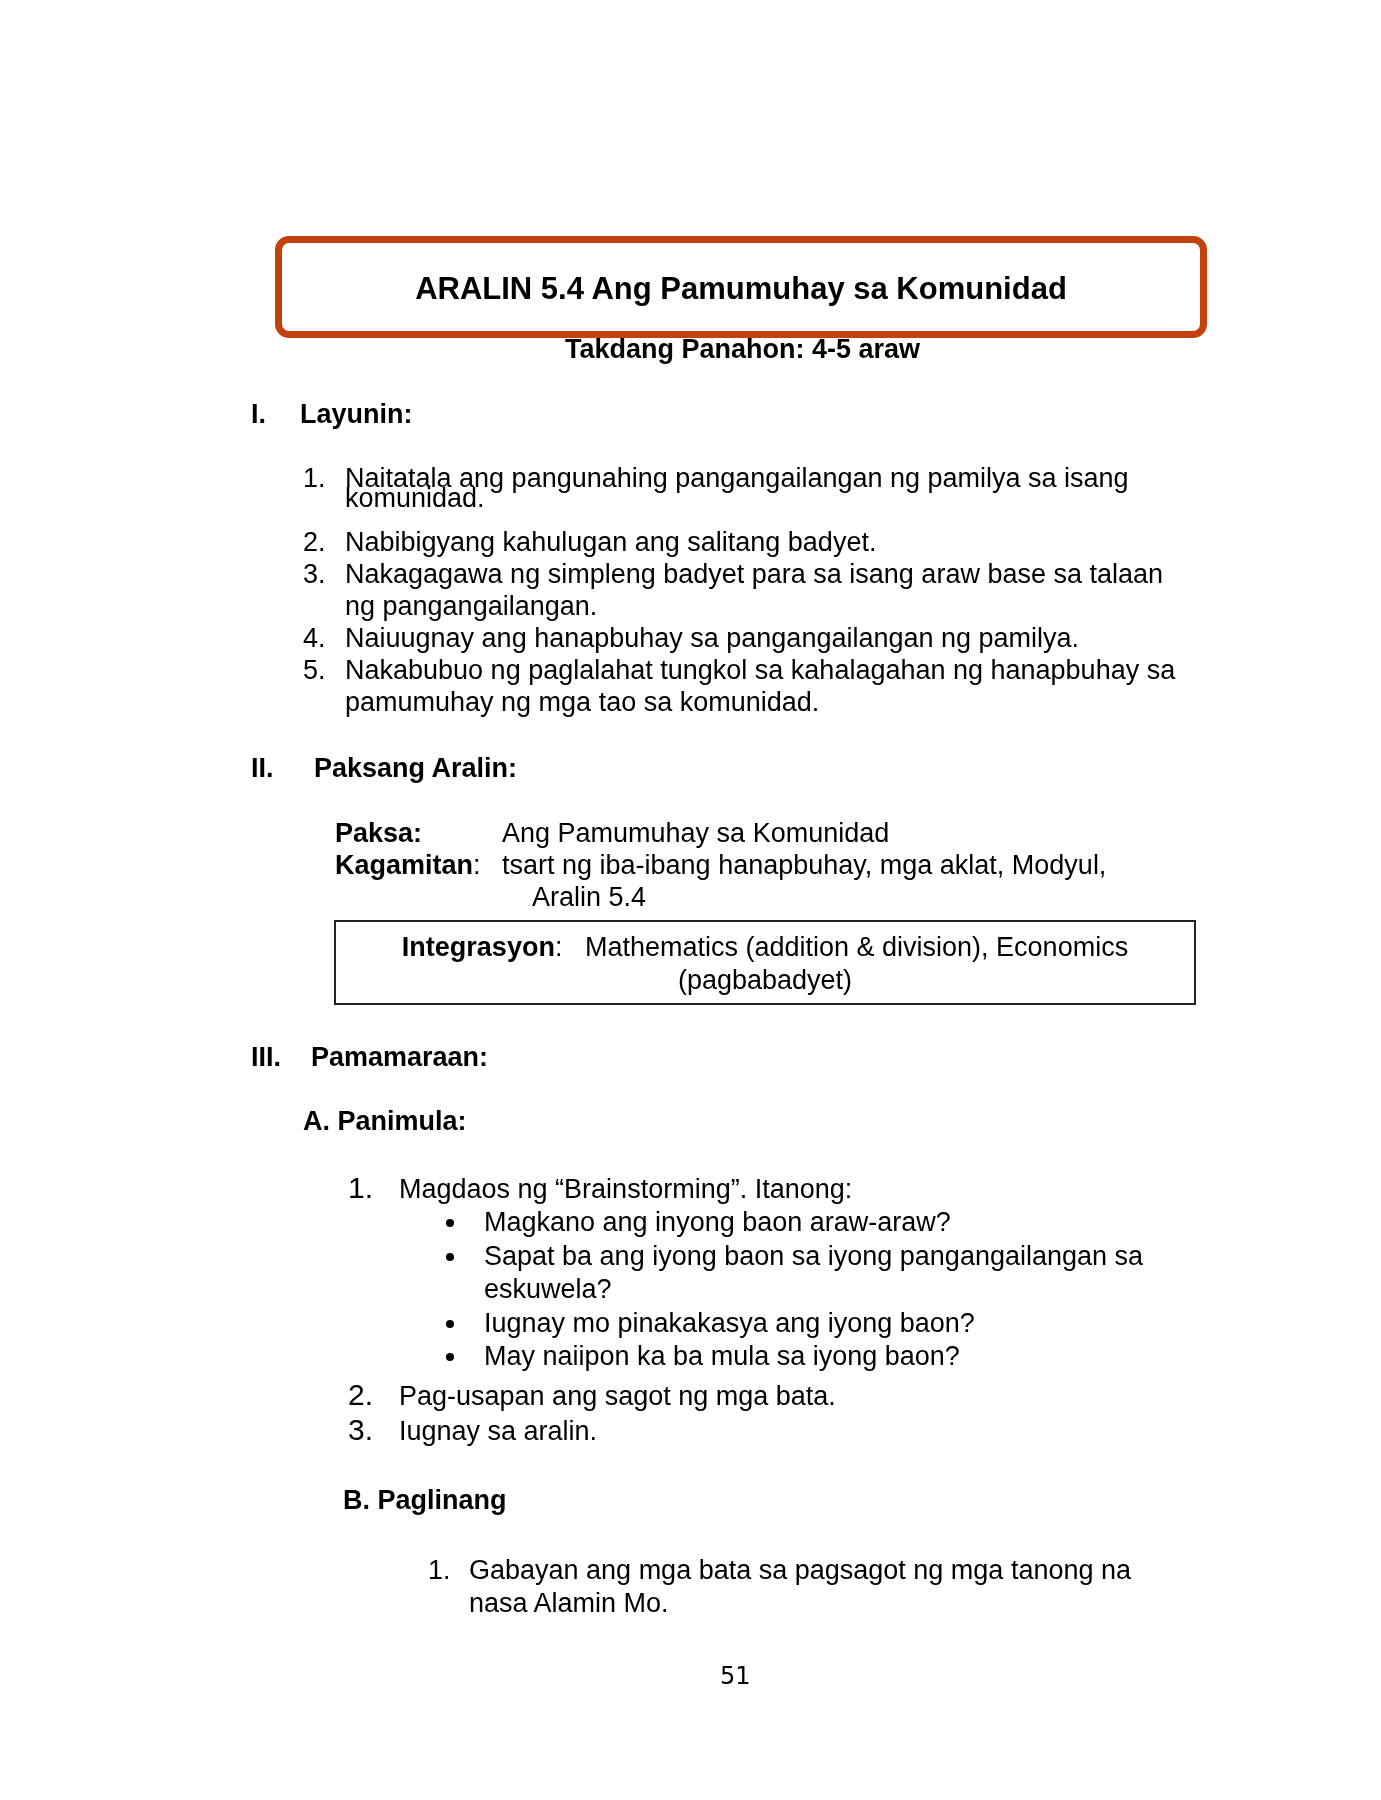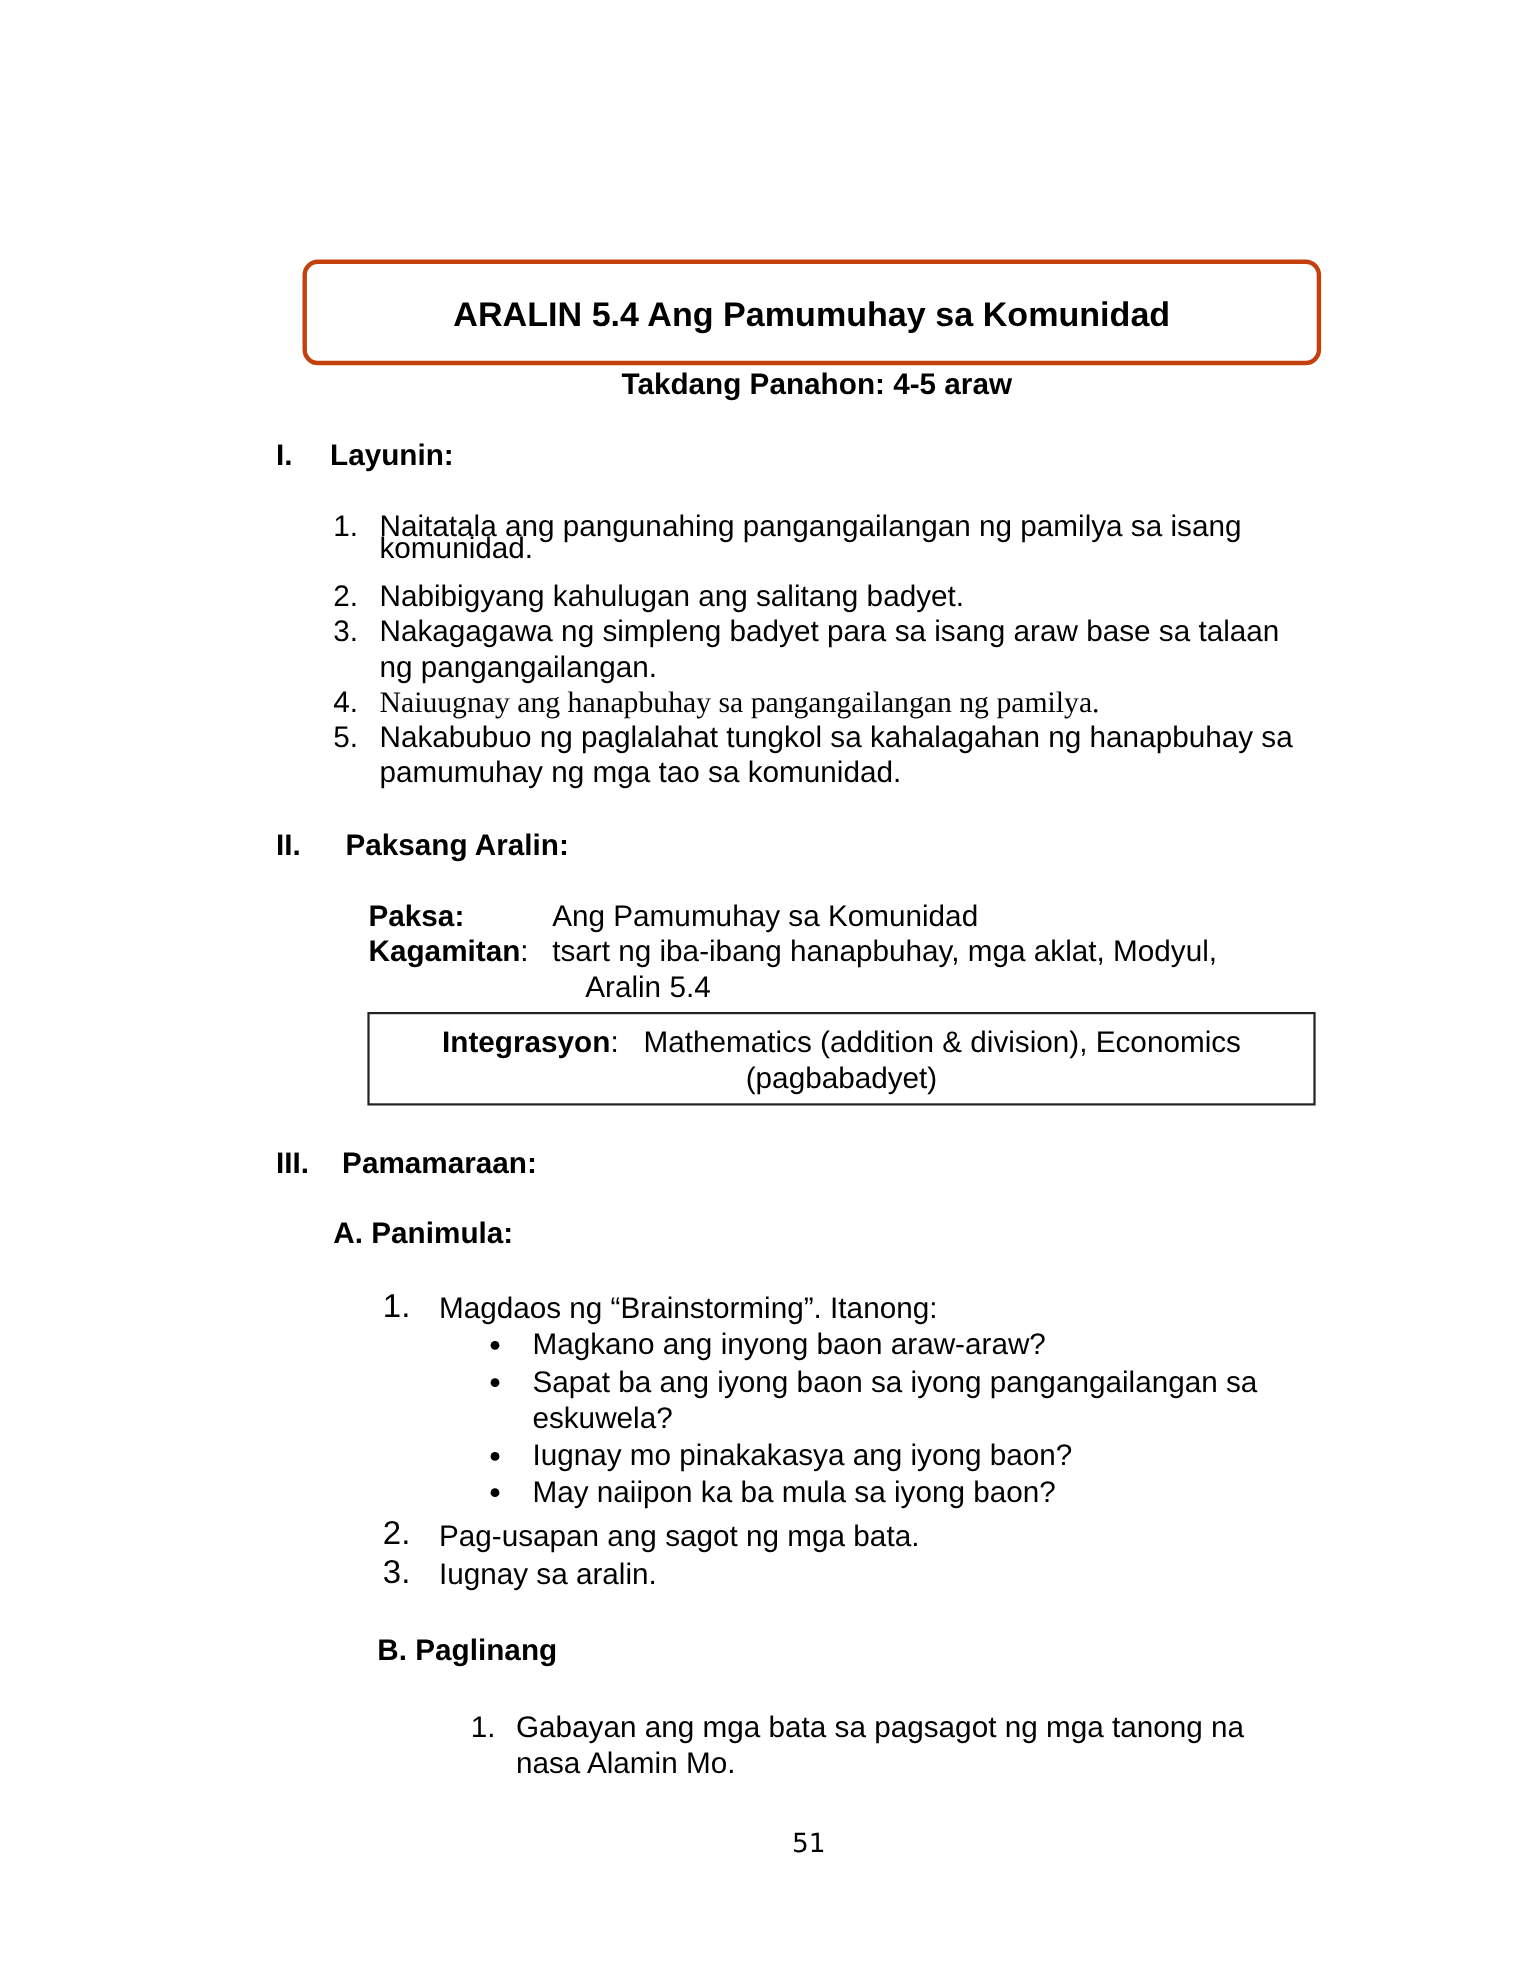--- a/index.html
+++ b/index.html
@@ -3,21 +3,21 @@
 <meta charset="utf-8">
 <style>
   html, body { margin: 0; padding: 0; background: #ffffff; }
   body { width: 1381px; height: 1800px; position: relative; overflow: hidden;
          font-family: "Liberation Sans", sans-serif; color: #000; }
   .abs { position: absolute; white-space: nowrap; }
   .f { font-size: 27px; line-height: 32px; }
   .b { font-weight: bold; }
 
   .title-box { position: absolute; left: 275px; top: 236px; width: 918px; height: 88px;
-               border: 4px solid #c2410c; border-radius: 14px; box-sizing: content-box; }
+               border: 7px solid #c2410c; border-radius: 14px; box-sizing: content-box; }
   .title-box .t { position: absolute; left: 0; right: 0; top: 28px; text-align: center;
                   font-size: 31px; font-weight: bold; line-height: 36px; }
 
   .int-box { position: absolute; left: 334px; top: 920px; width: 858px; height: 81px;
              border: 2px solid #222; }
   .int-box .l1 { position: absolute; left: 0; right: 0; top: 9px; text-align: center; }
   .int-box .l2 { position: absolute; left: 0; right: 0; top: 42px; text-align: center; }
 
   .bullet { position: absolute; width: 8px; height: 8px; border-radius: 50%; background: #000; }
   .bignum { font-size: 30px; line-height: 32px; }
@@ -40,21 +40,21 @@
   <div class="abs f" style="left:345px; top:482px;">komunidad.</div>
 
   <div class="abs f" style="left:303px; top:526px;">2.</div>
   <div class="abs f" style="left:345px; top:526px;">Nabibigyang kahulugan ang salitang badyet.</div>
 
   <div class="abs f" style="left:303px; top:558px;">3.</div>
   <div class="abs f" style="left:345px; top:558px;">Nakagagawa ng simpleng badyet para sa isang araw base sa talaan</div>
   <div class="abs f" style="left:345px; top:590px;">ng pangangailangan.</div>
 
   <div class="abs f" style="left:303px; top:622px;">4.</div>
-  <div class="abs f" style="left:345px; top:622px;font-family:Liberation Serif, serif;">Naiuugnay ang hanapbuhay sa pangangailangan ng pamilya.</div>
+  <div class="abs f" style="left:345px; top:622px;">Naiuugnay ang hanapbuhay sa pangangailangan ng pamilya.</div>
 
   <div class="abs f" style="left:303px; top:654px;">5.</div>
   <div class="abs f" style="left:345px; top:654px;">Nakabubuo ng paglalahat tungkol sa kahalagahan ng hanapbuhay sa</div>
   <div class="abs f" style="left:345px; top:686px;">pamumuhay ng mga tao sa komunidad.</div>
 </div>
 
 <div class="abs f b" style="left:251px; top:752px;">II.</div>
 <div class="abs f b" style="left:314px; top:752px;">Paksang Aralin:</div>
 
 <div class="abs f b" style="left:335px; top:817px;">Paksa:</div>

